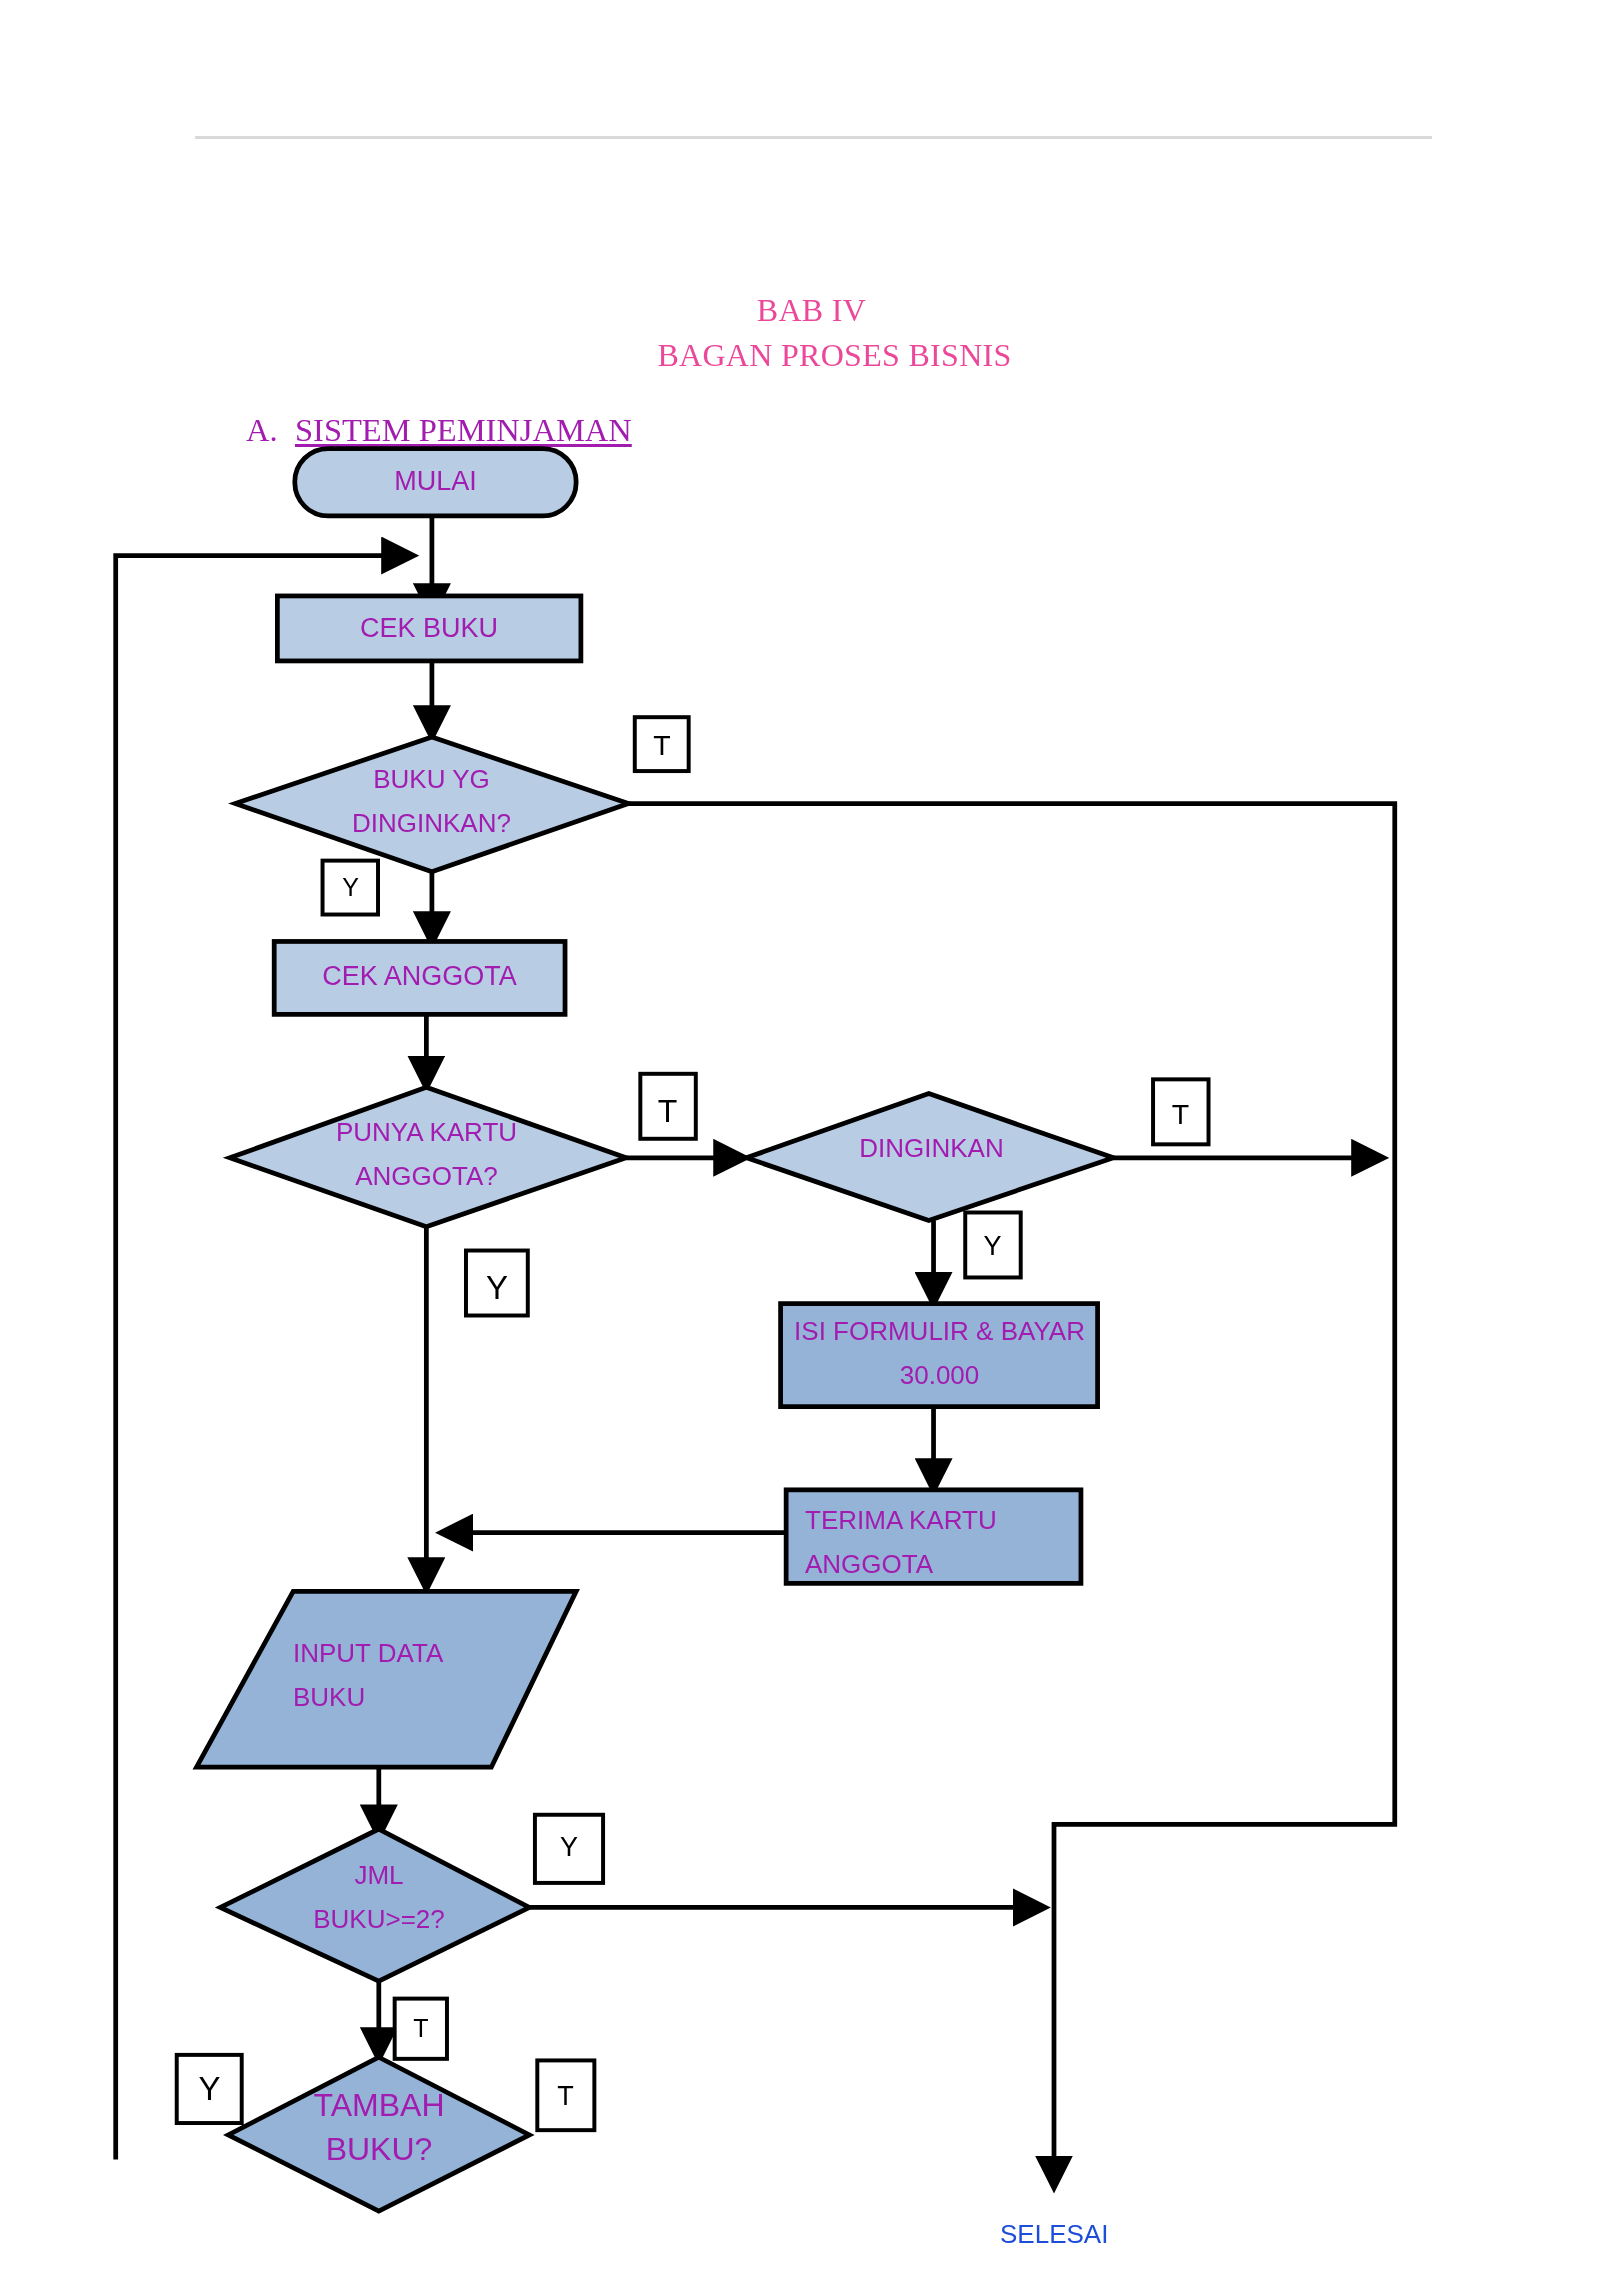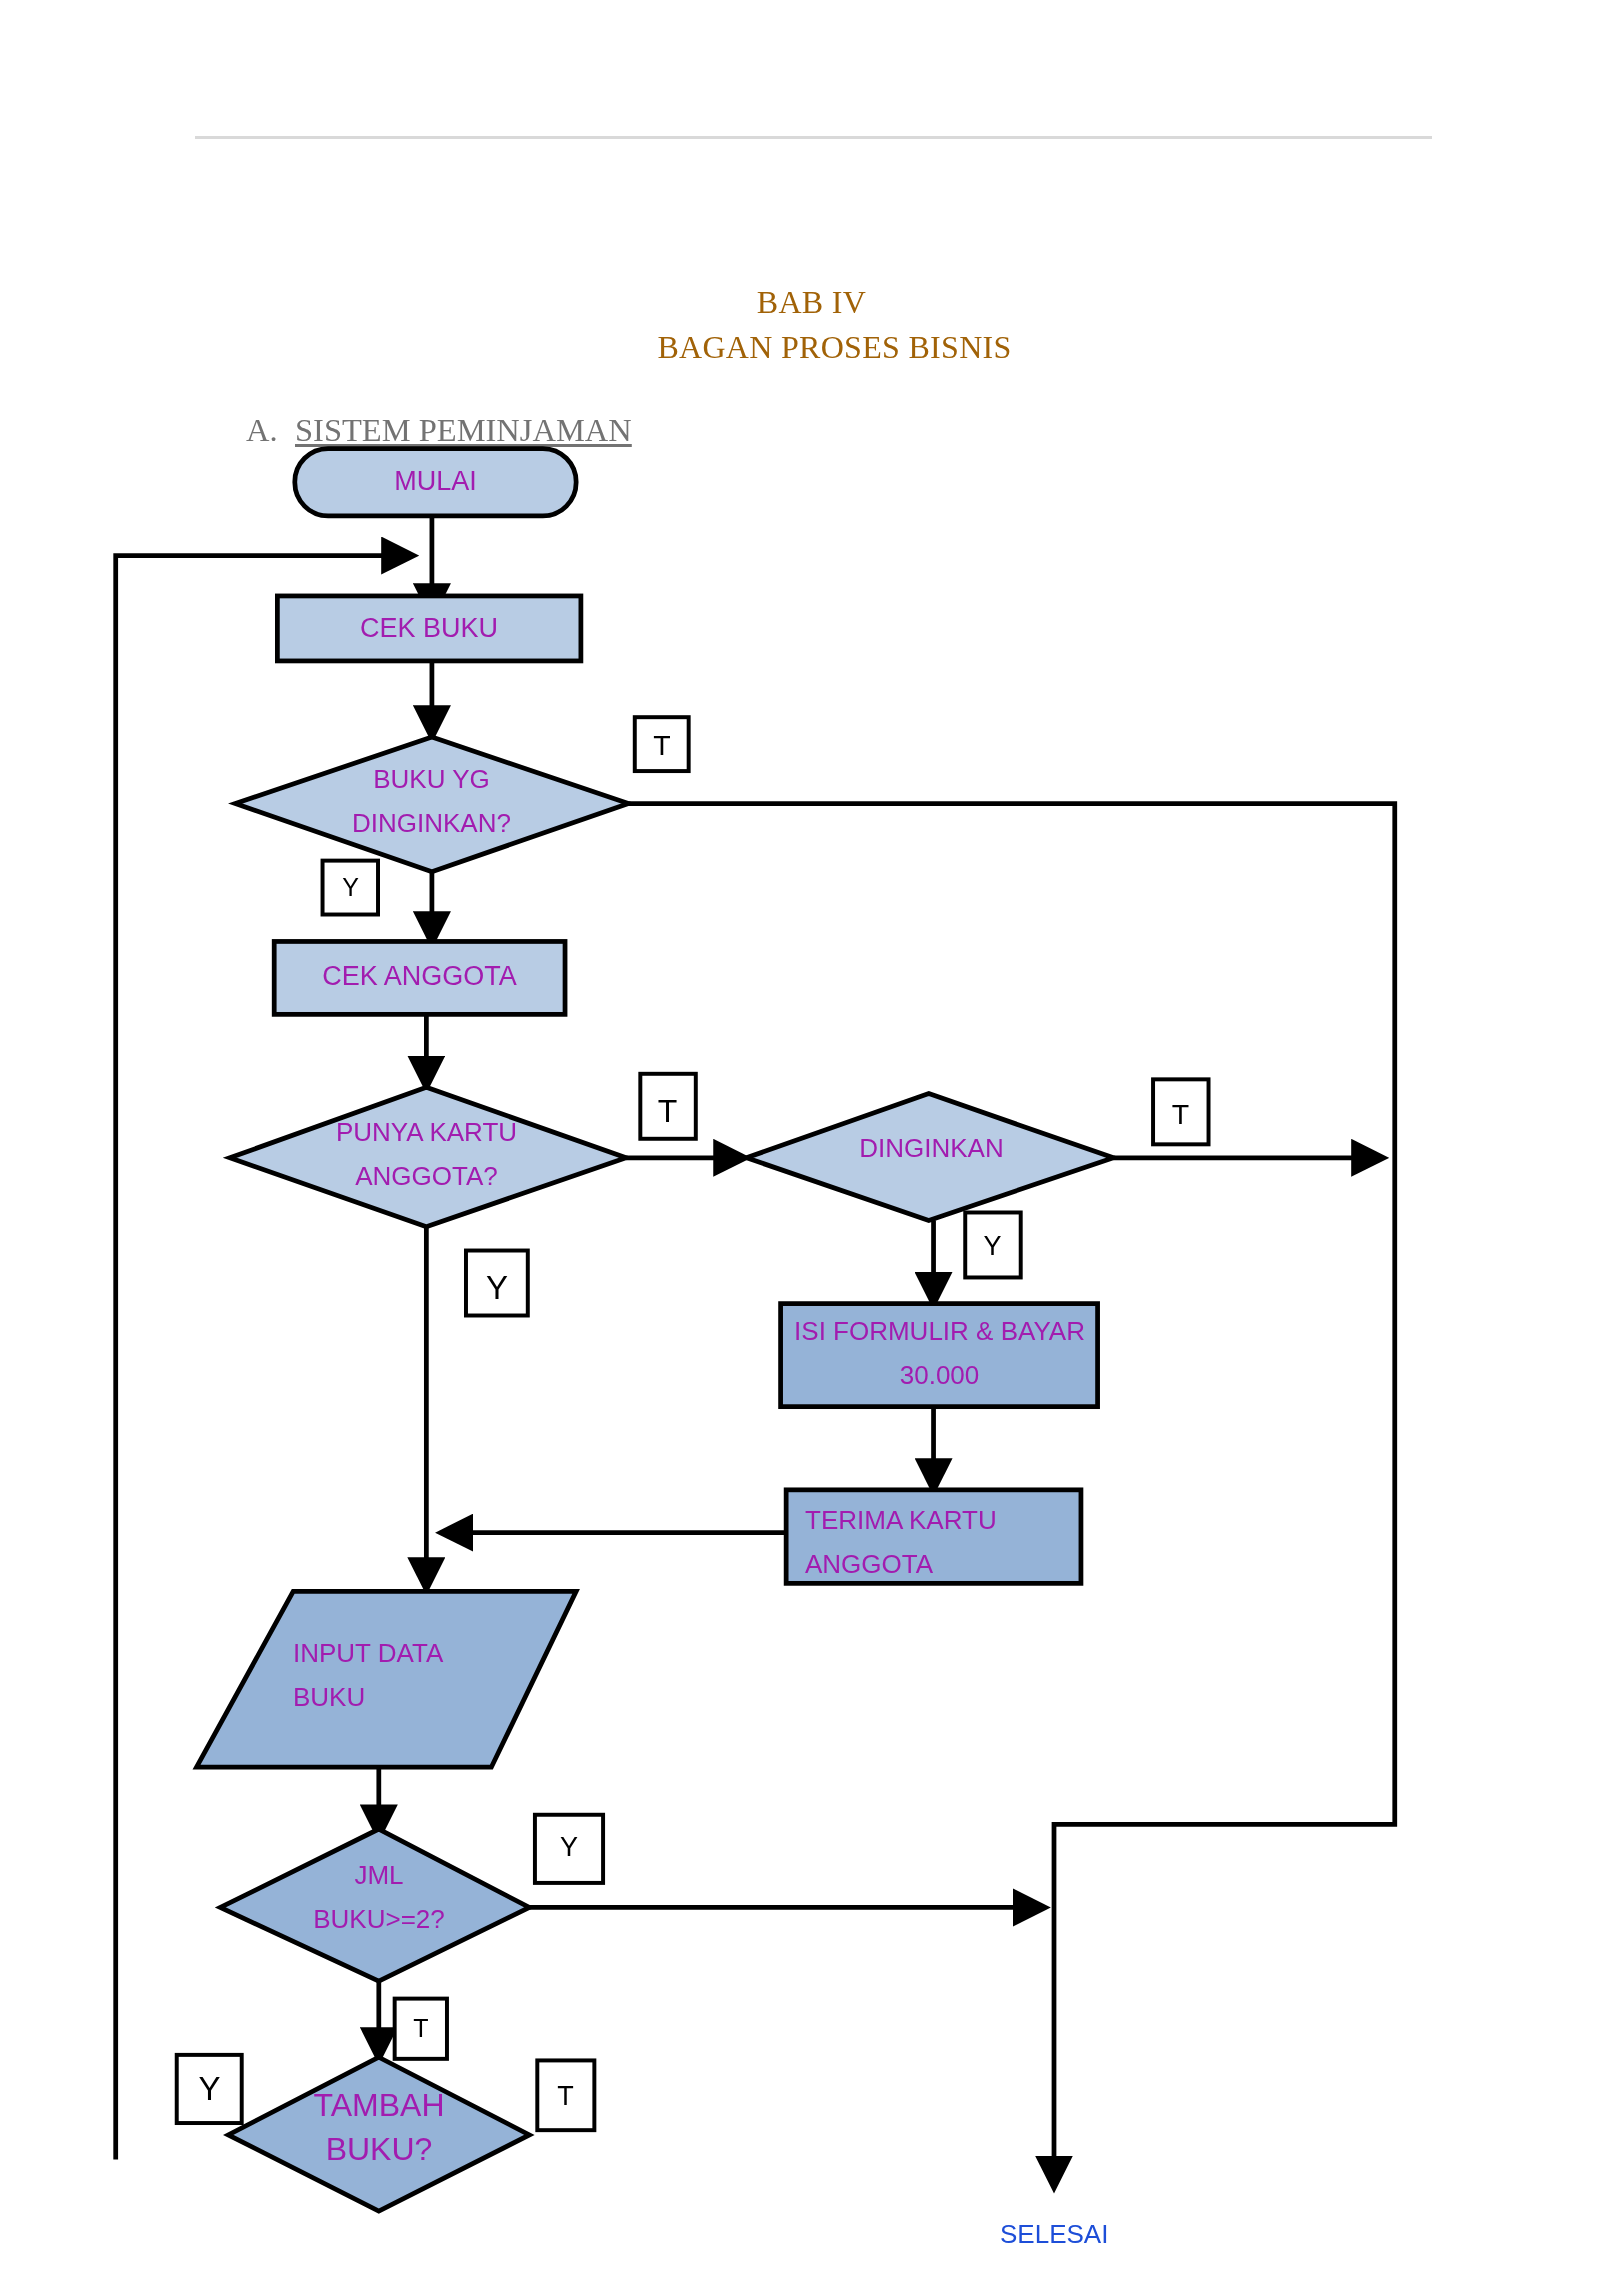--- a/index.html
+++ b/index.html
@@ -31,34 +31,35 @@
     height: 3.2px;
     background: #d9d9d9;
   }
   
   .doc-title {
     position: absolute;
     width: 100%;
     text-align: center;
     font-family: "Liberation Serif", serif;
     font-size: 32px;
-    color: #a16207;
+    color: #ec4899;
     letter-spacing: 0.3px;
     white-space: nowrap;
+    margin-top: 8px;
   }
   #title-line1 { top: 284px; left: 0; }
   #title-line2 { top: 329px; left: 0; padding-left: 23px; }
 
   .section-heading {
     position: absolute;
     left: 246px;
     top: 412px;
     font-family: "Liberation Serif", serif;
     font-size: 32.5px;
-    color: #737373;
+    color: #a21caf;
     white-space: nowrap;
   }
   .section-heading .sec-letter {
     display: inline-block;
     margin-right: 17.4px;
   }
   .section-heading .sec-label {
     display: inline-block;
     text-decoration: underline;
     text-underline-offset: 3.2px;

